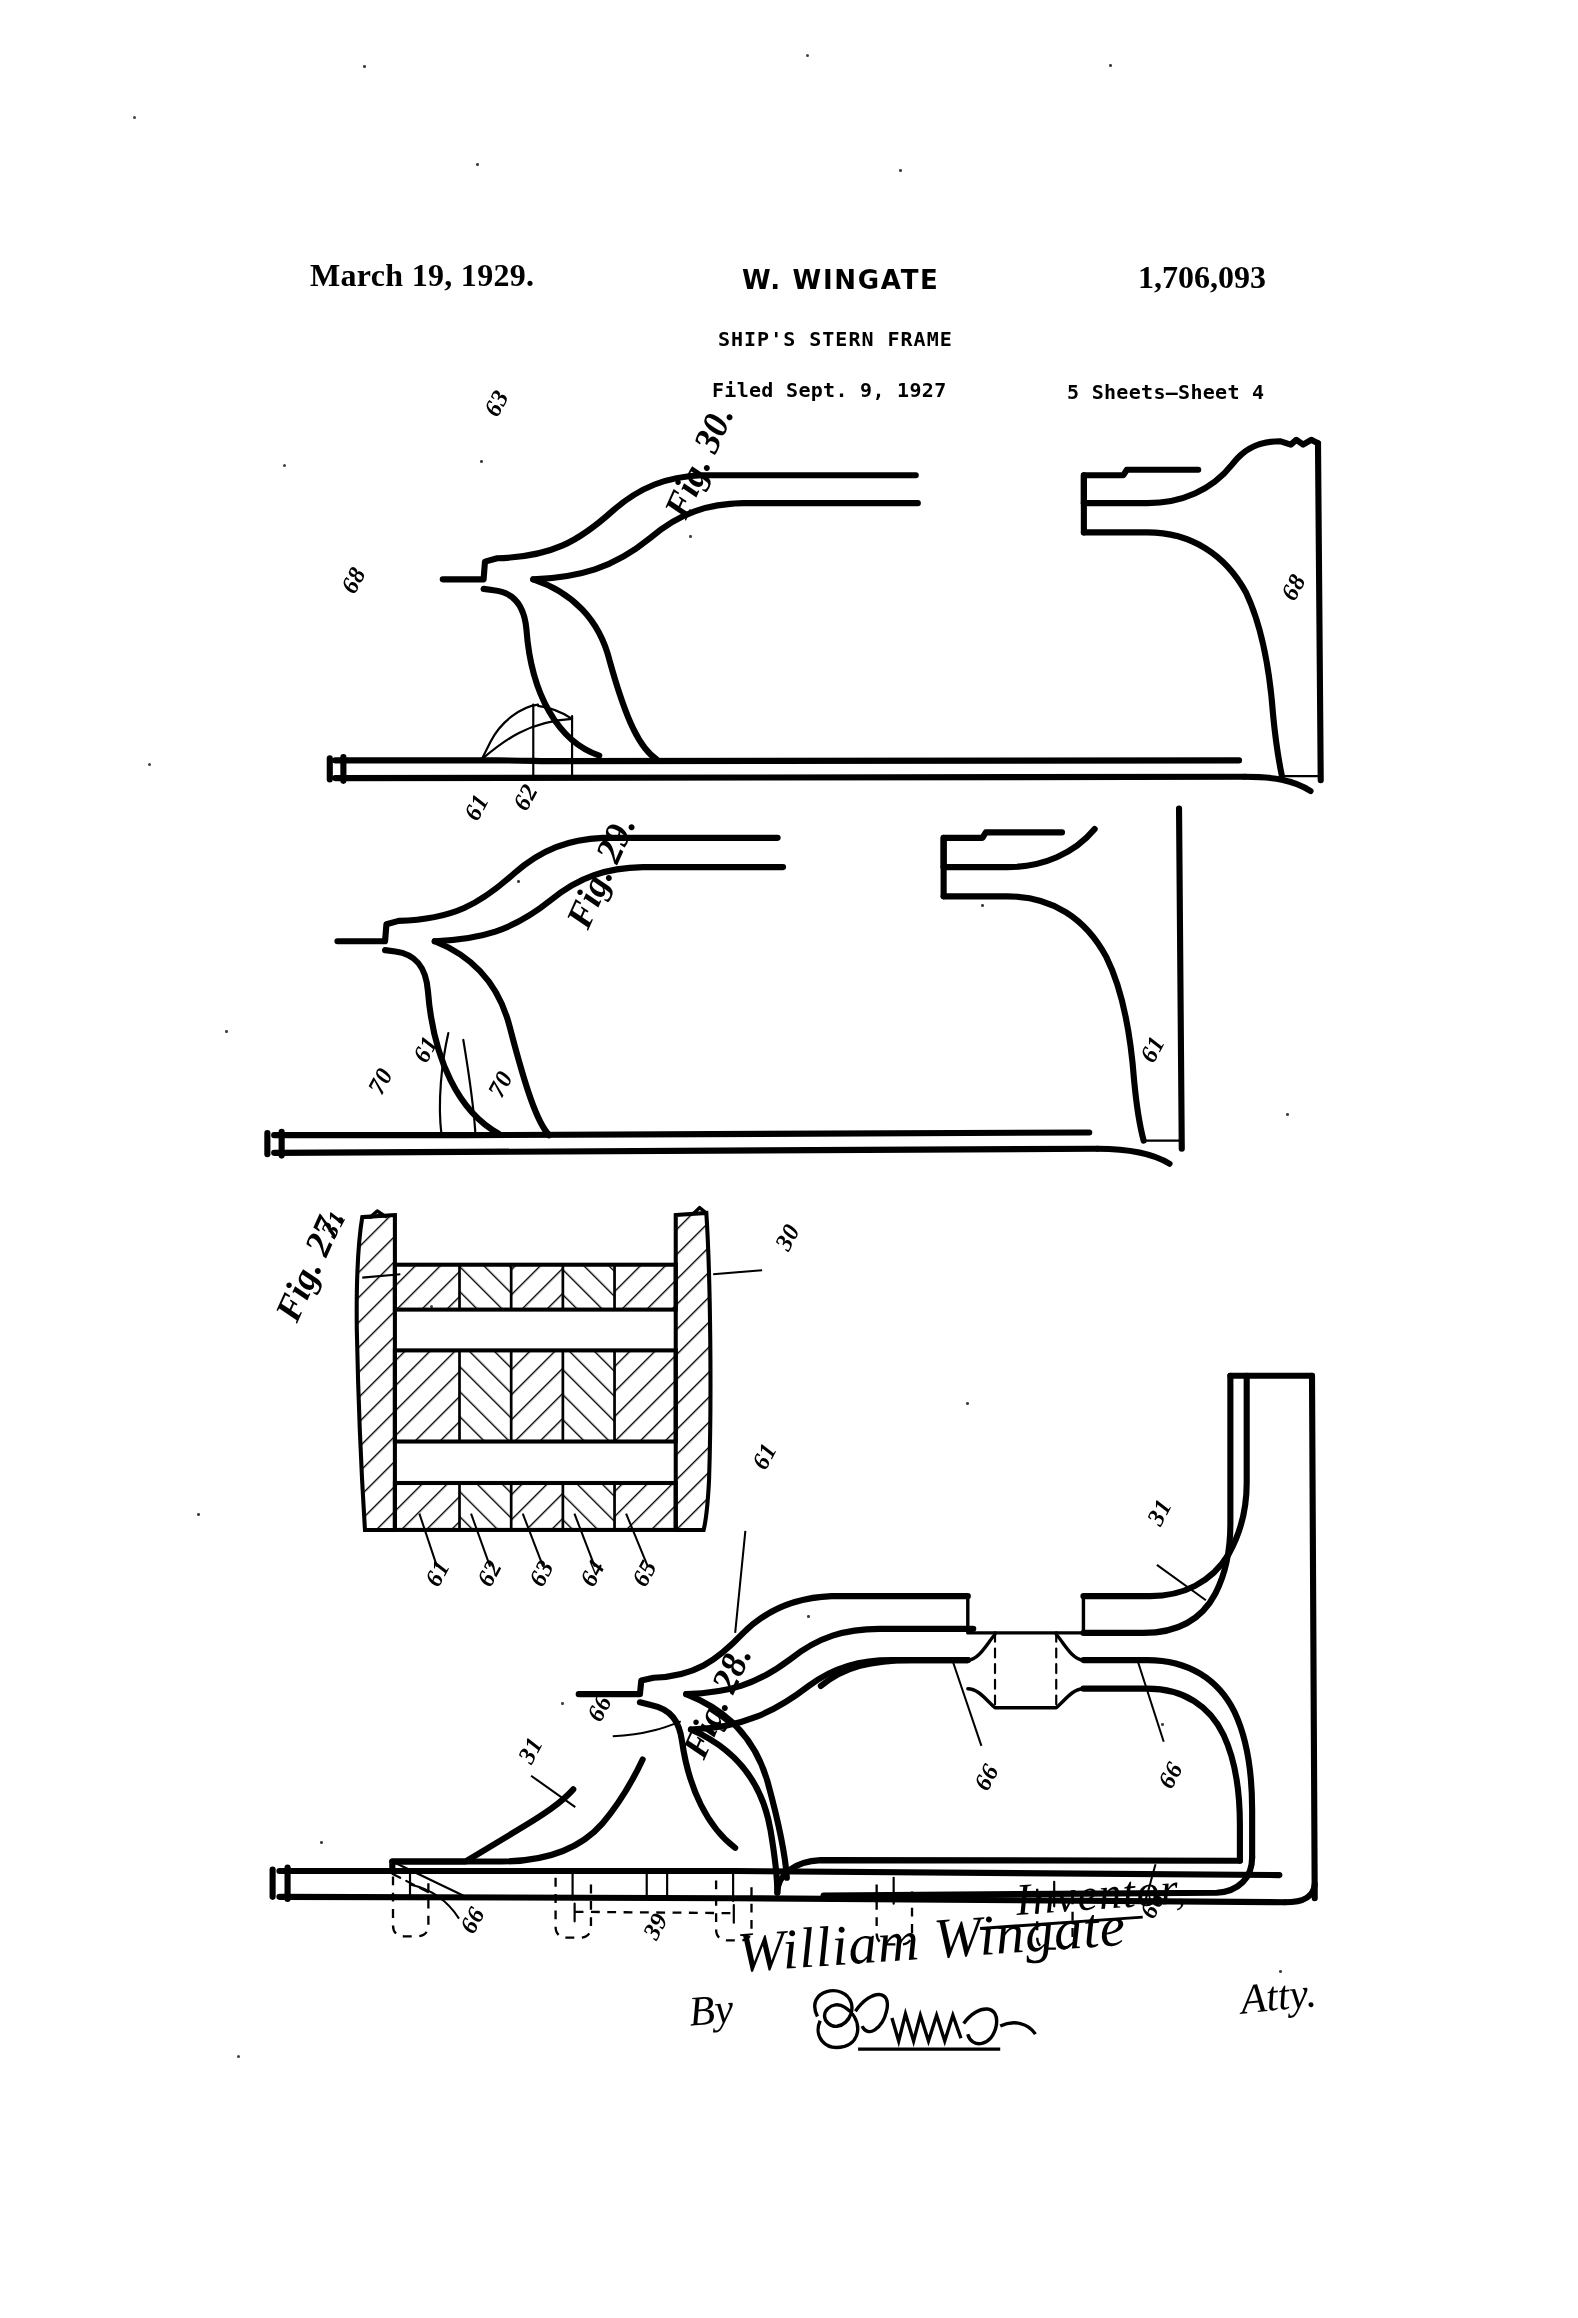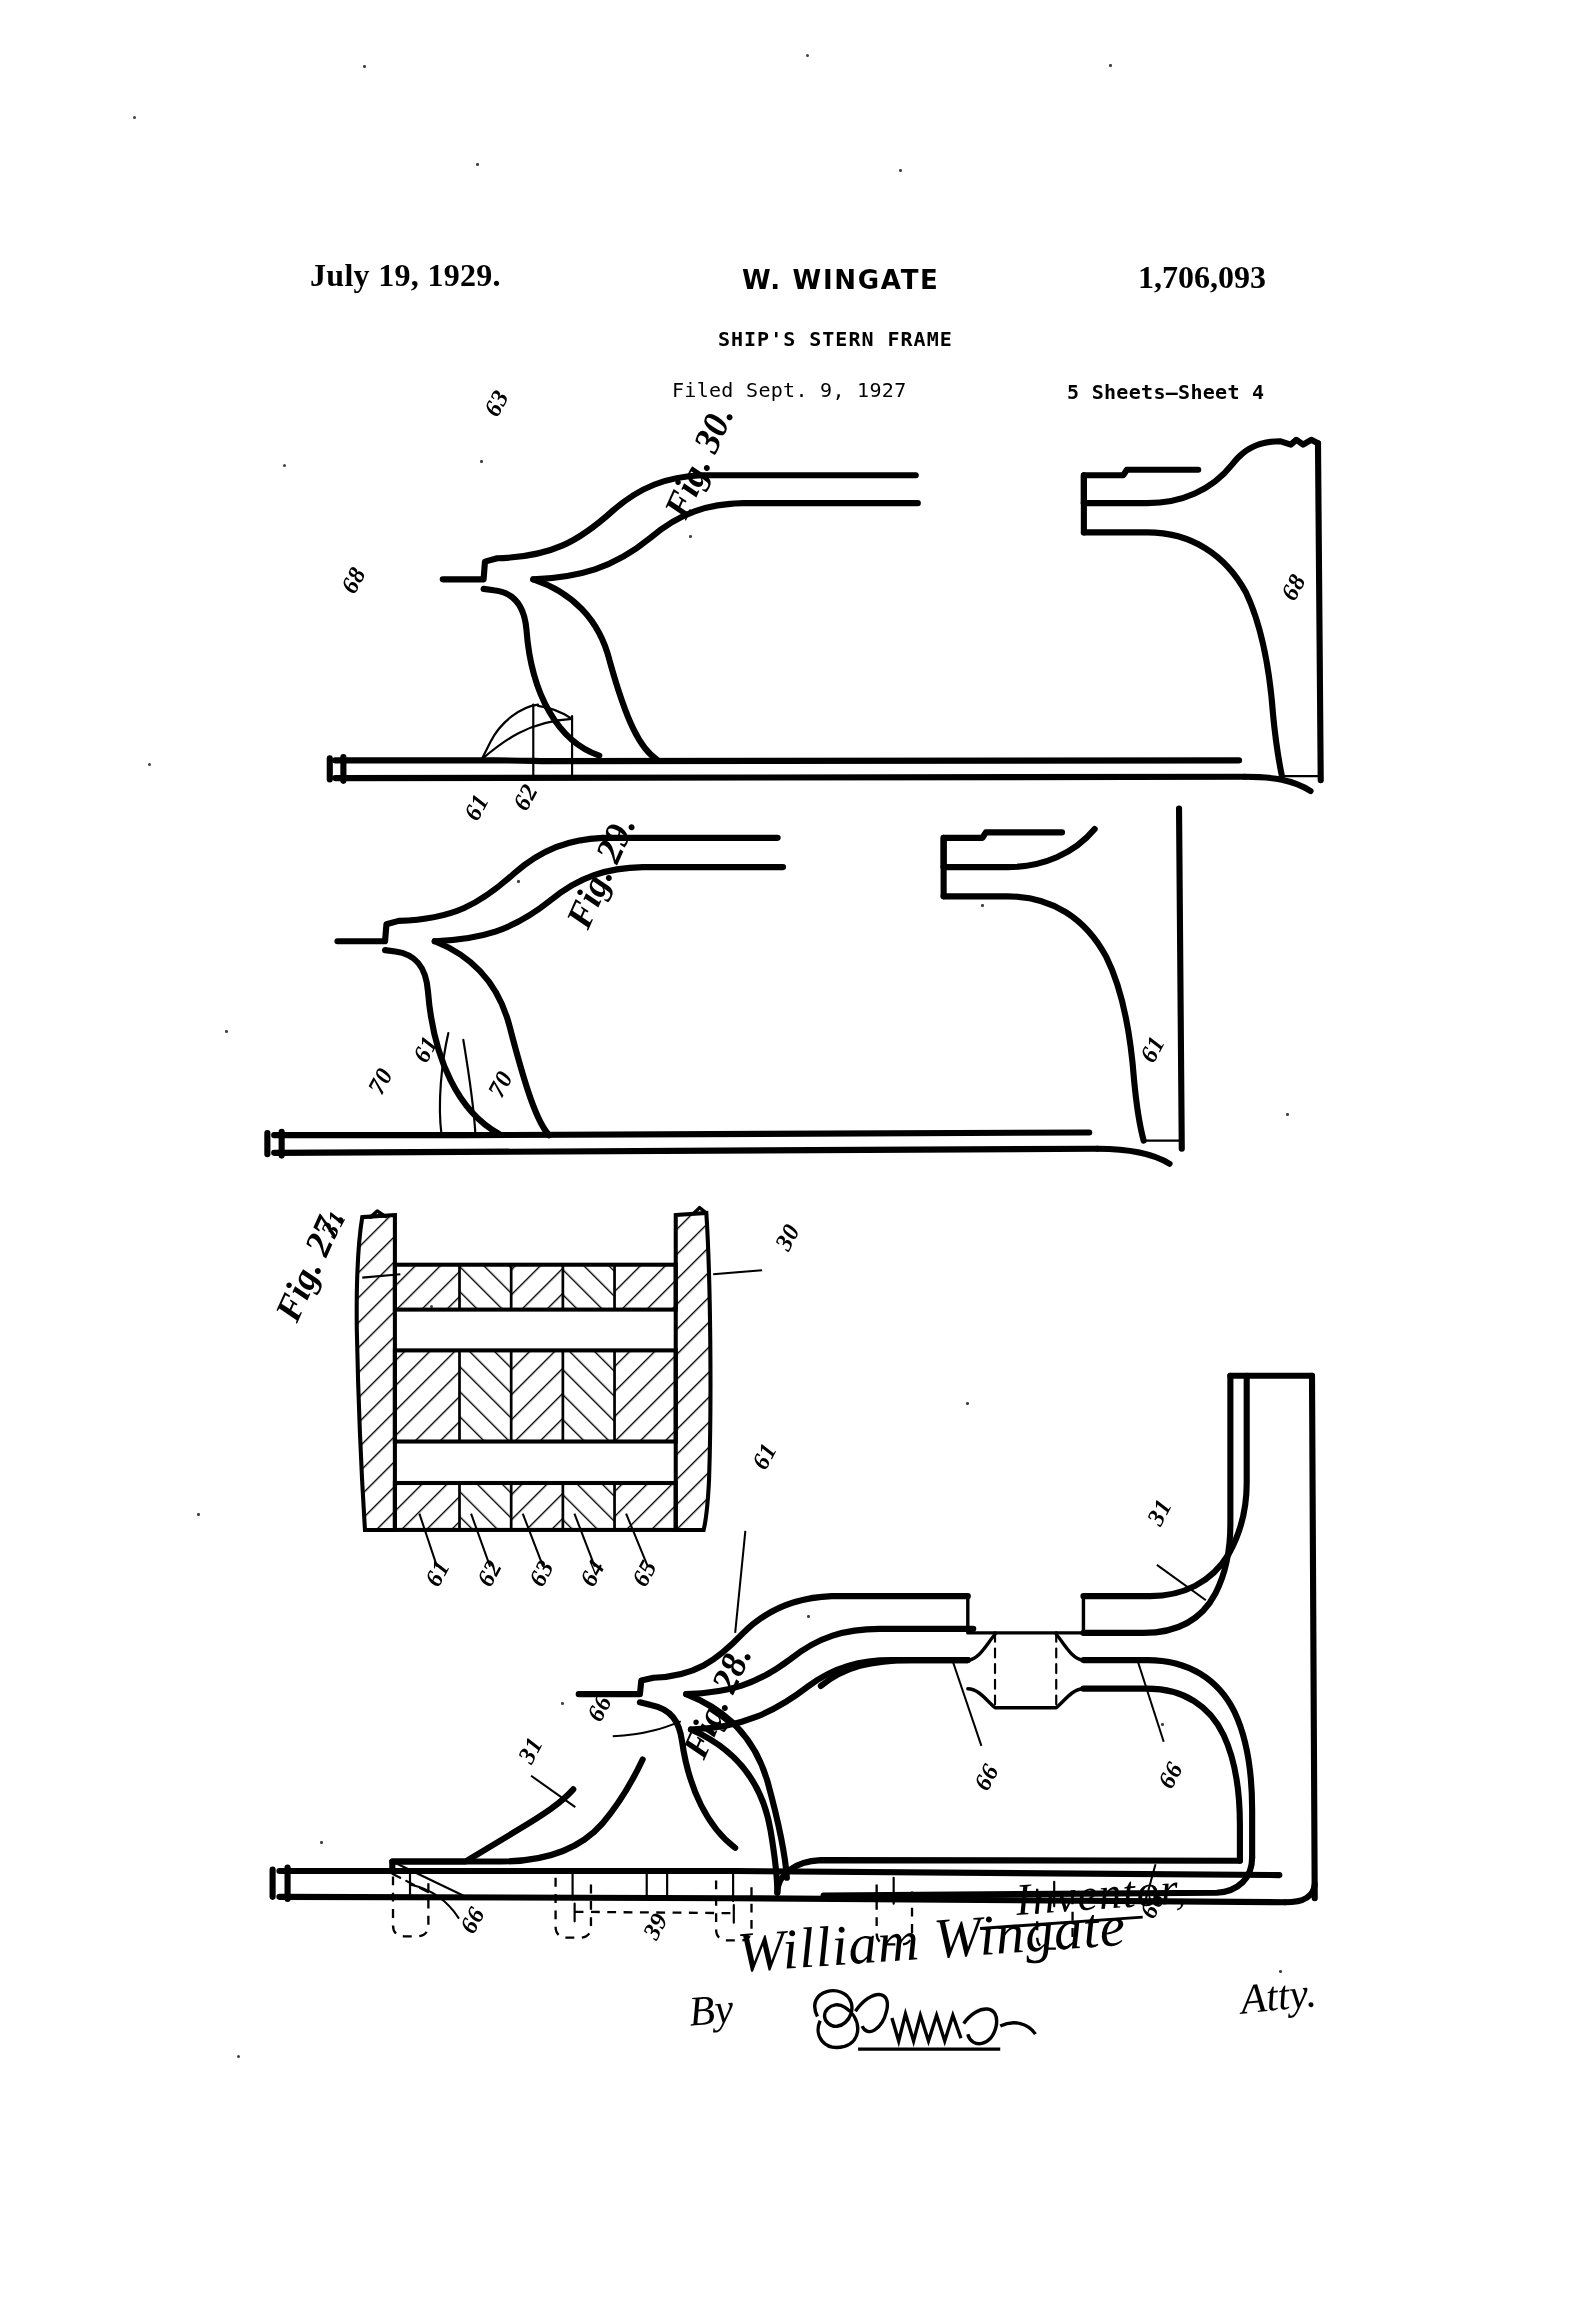--- a/index.html
+++ b/index.html
@@ -10,22 +10,22 @@
   
   .hdr{position:absolute;left:0;top:0;width:1578px;height:435px;}
   .hdr-date{position:absolute;left:310px;top:257px;font-family:"Liberation Serif",serif;
             font-weight:bold;font-size:32px;letter-spacing:0.3px;}
   .hdr-name{position:absolute;left:742px;top:265px;font-family:"DejaVu Sans",sans-serif;
             font-weight:bold;font-size:26px;letter-spacing:1.7px;}
   .hdr-num{position:absolute;left:1138px;top:259px;font-family:"Liberation Serif",serif;
            font-weight:bold;font-size:32px;letter-spacing:0px;}
   .hdr-title{position:absolute;left:702px;top:327px;font-family:"DejaVu Sans Mono",monospace;
              font-weight:bold;font-size:20px;letter-spacing:1px;margin-left:16px;}
-  .hdr-filed{position:absolute;left:672px;top:378px;font-family:"DejaVu Sans Mono",monospace;
-             font-weight:normal;font-size:20px;letter-spacing:0.3px;}
+  .hdr-filed{position:absolute;left:712px;top:378px;font-family:"DejaVu Sans Mono",monospace;
+             font-weight:bold;font-size:20px;letter-spacing:0.3px;}
   .hdr-sheets{position:absolute;left:1067px;top:380px;font-family:"DejaVu Sans Mono",monospace;
               font-weight:bold;font-size:20px;letter-spacing:0.3px;}
 
   
   .fig{position:absolute;}
   svg{display:block;overflow:visible;}
   .ln{fill:none;stroke:#000;}
   .thick{stroke-width:9;stroke-linecap:round;stroke-linejoin:round;}
   .med{stroke-width:5;stroke-linejoin:round;stroke-linecap:round;}
   .thin{stroke-width:3.2;stroke-linejoin:round;stroke-linecap:round;}
@@ -57,21 +57,21 @@
 
   
   .spk{position:absolute;background:#000;border-radius:50%;opacity:.75;}
 </style>
 </head>
 <body>
 
 <div class="sheet">
 
   <div class="hdr">
-    <div class="hdr-date">July 19, 1929.</div>
+    <div class="hdr-date">March 19, 1929.</div>
     <div class="hdr-name">W. WINGATE</div>
     <div class="hdr-num">1,706,093</div>
     <div class="hdr-title">SHIP'S STERN FRAME</div>
     <div class="hdr-filed">Filed Sept. 9, 1927</div>
     <div class="hdr-sheets">5 Sheets—Sheet  4</div>
   </div>
 
   <div class="fig" style="left:259px;top:422px;">
     <svg width="1157" height="361" viewBox="0 0 1700 530">
 

